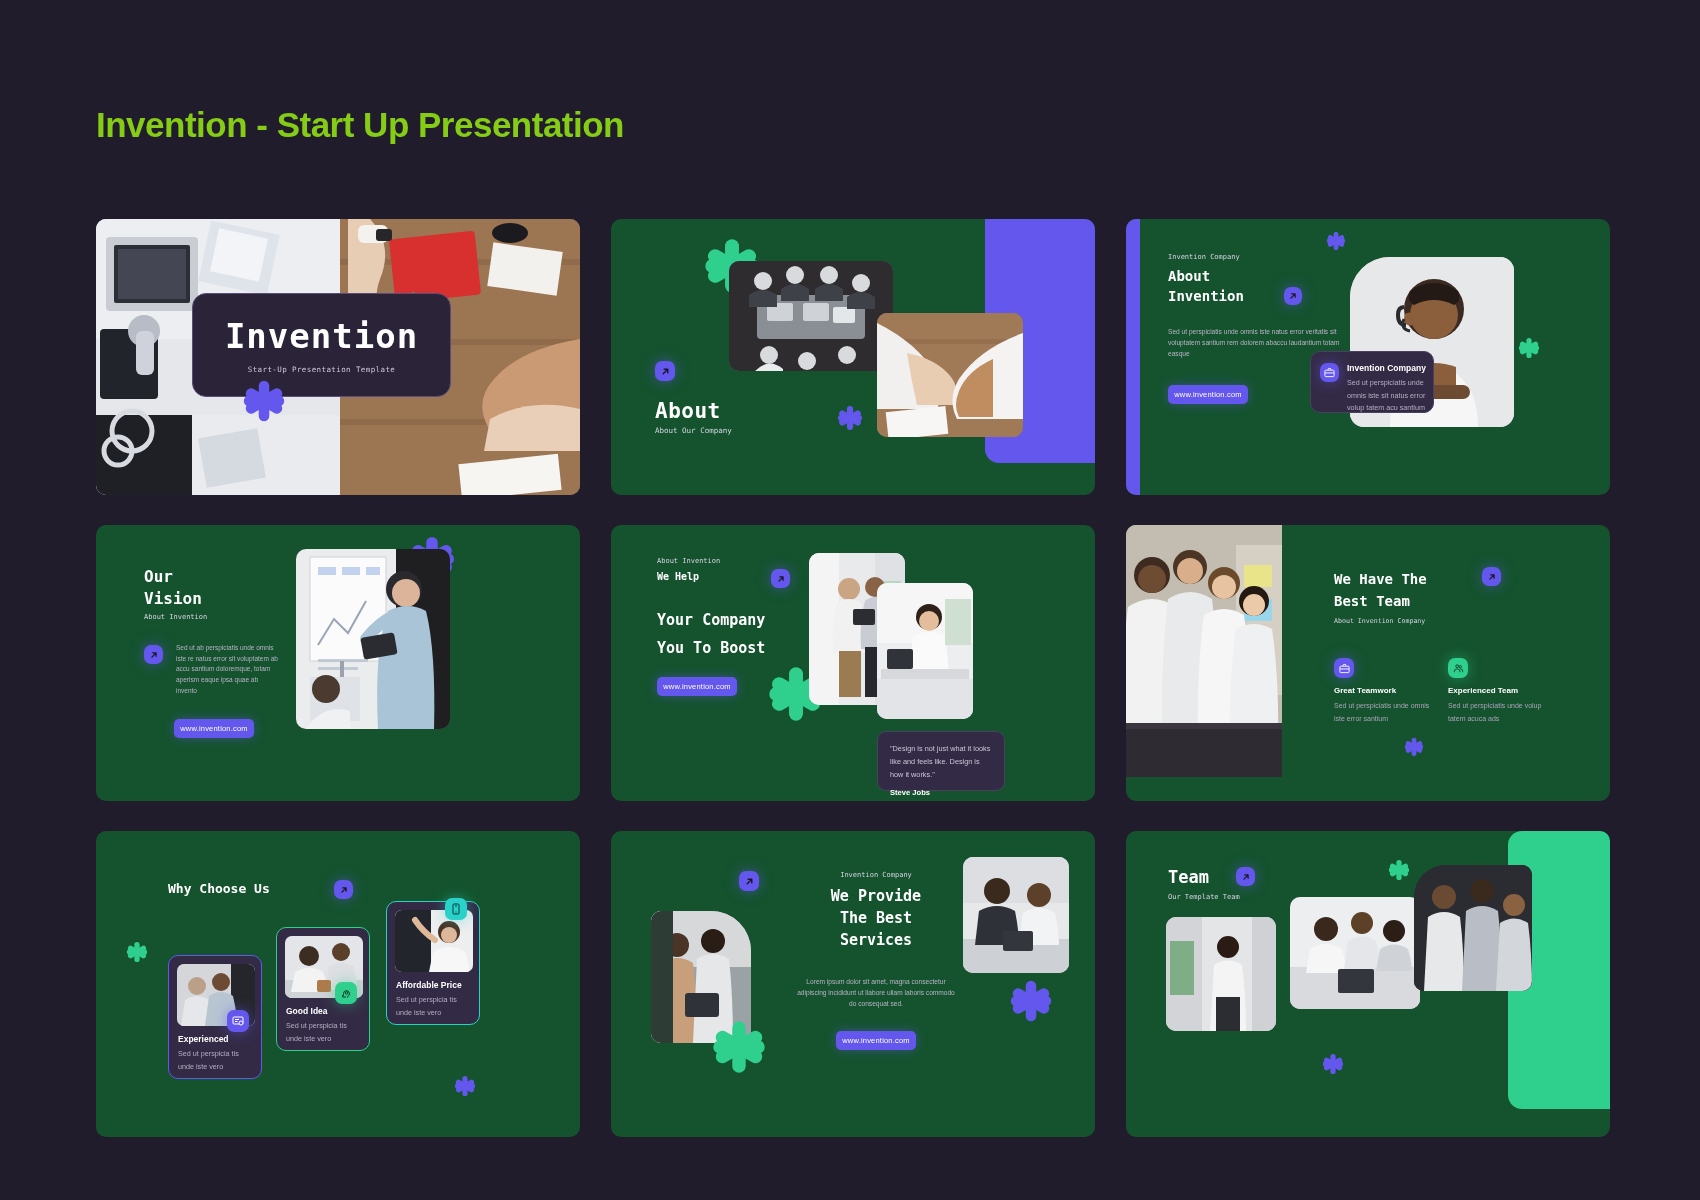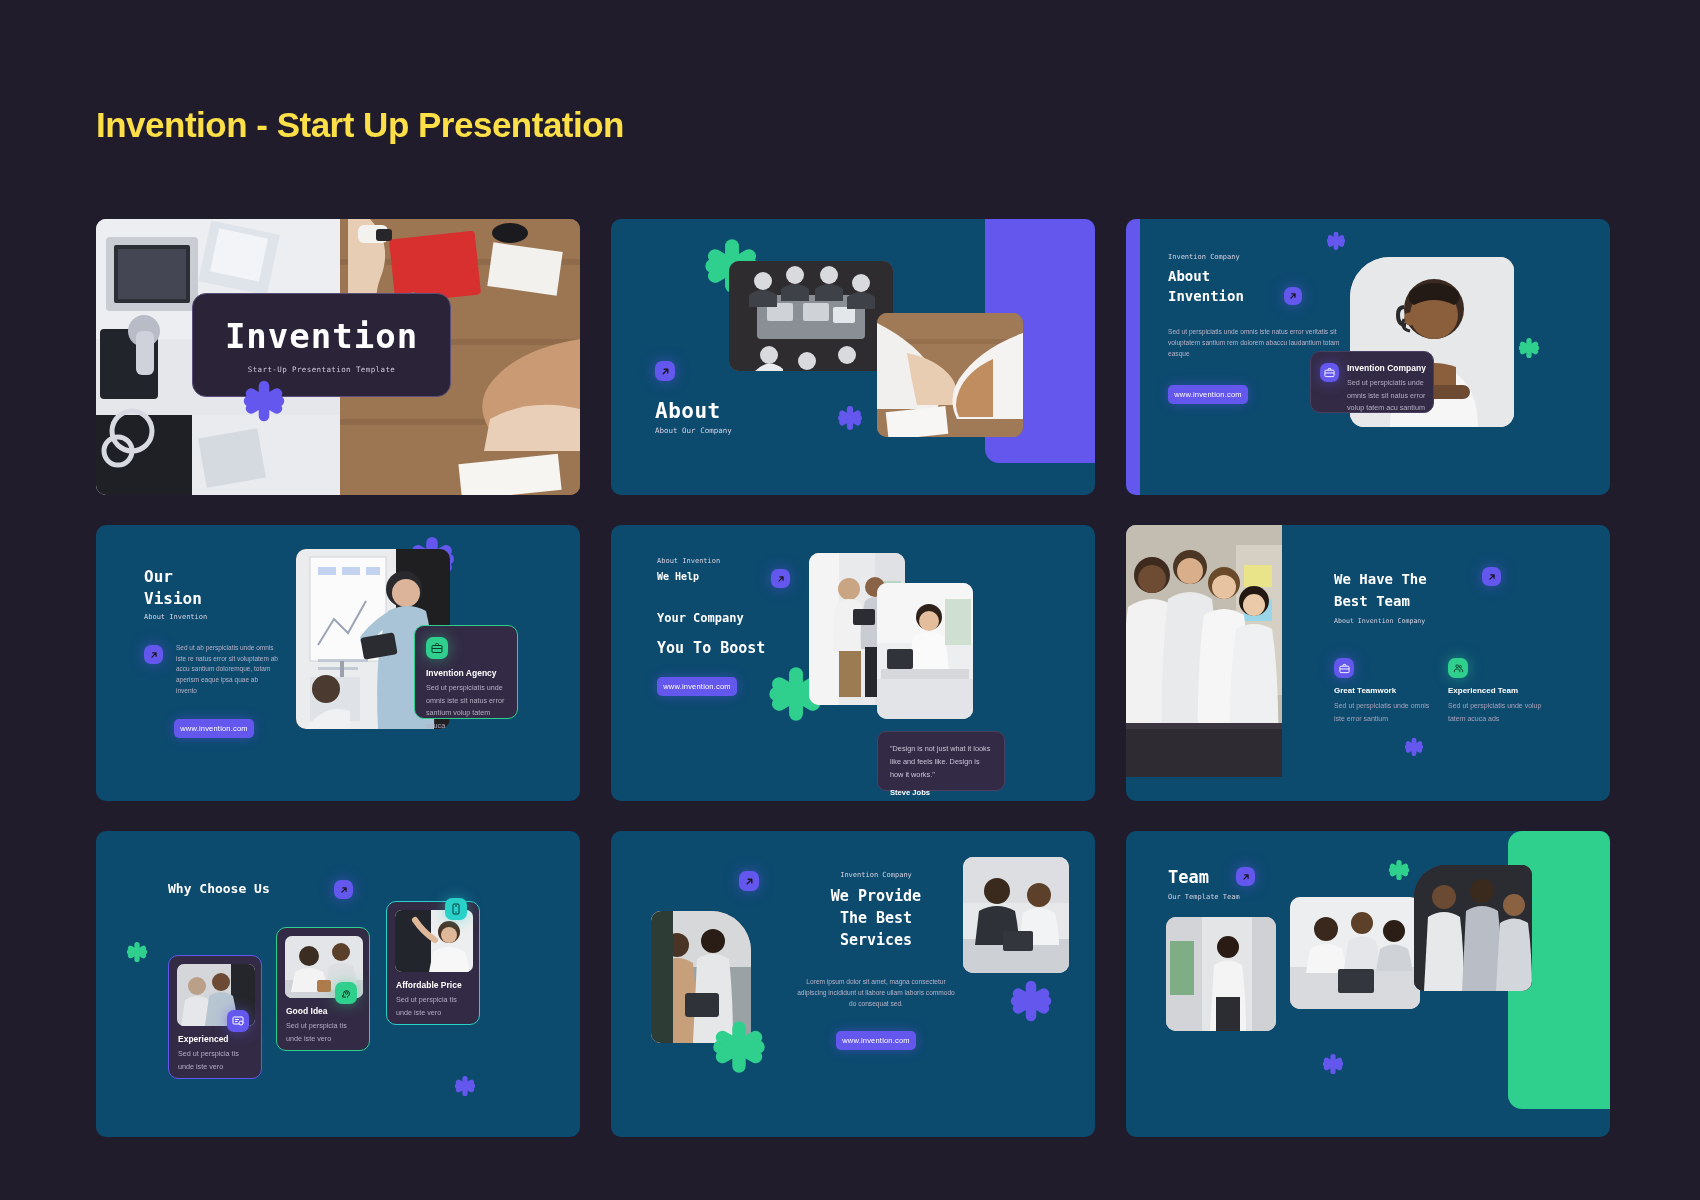--- a/index.html
+++ b/index.html
@@ -5,34 +5,34 @@
   * { box-sizing: border-box; margin:0; padding:0; }
   html,body { width:1700px; height:1200px; }
   body {
     background:#211c2b;
     font-family:"Liberation Sans", sans-serif;
     overflow:hidden;
     position:relative;
   }
   .page-title{
     position:absolute; left:96px; top:105px;
-    font-size:35px; font-weight:bold; color:#fde047;
+    font-size:35px; font-weight:bold; color:#84cc16;
     letter-spacing:-0.5px;
   }
   .grid{
     position:absolute; left:96px; top:219px;
     width:1510px;
     display:grid;
     grid-template-columns:repeat(3,484px);
     grid-template-rows:276px 276px 306px;
     gap:30px 31px;
   }
   .slide{
     position:relative; overflow:hidden;
-    background:#0c4a6e; border-radius:10px;
+    background:#14532d; border-radius:10px;
   }
   .ttl{ font-family:"DejaVu Sans Mono", monospace; font-weight:bold; color:#ffffff; }
   .eyebrow{ font-family:"DejaVu Sans Mono", monospace; color:#d8d4e2; }
   .body{ color:#b9b3c8; line-height:1.65; }
 
   
   .photo{ position:absolute; overflow:hidden; background:#6d6878; }
   .ph{ width:100%; height:100%; display:block; }
 
   
@@ -332,37 +332,27 @@
         <circle cx="108" cy="40" r="18" fill="#2a2a2e"></circle>
         <circle cx="110" cy="44" r="14" fill="#dcb49a"></circle>
         <path d="M92 62 q20 -10 38 0 q10 40 8 118 l-56 0 q-4 -80 10 -118z" fill="#a8c4d6"></path>
         <path d="M100 66 q-16 6 -30 24" stroke="#a8c4d6" stroke-width="12" fill="none" stroke-linecap="round"></path>
         <rect x="66" y="86" width="34" height="22" rx="3" fill="#2a2c31" transform="rotate(-10 83 97)"></rect>
         <rect x="14" y="128" width="50" height="44" fill="#dfe2e7"></rect>
         <circle cx="30" cy="140" r="14" fill="#4a3a30"></circle>
         <path d="M10 180 q18 -26 44 -18 l0 18z" fill="#f0f1f3"></path>
       </svg>
     </div>
-    <div class="card" style="left:318px;top:100px;width:104px;height:94px;border-color:#2fcf8e;">
-      <div class="isq green" style="left:11px;top:11px;width:22px;height:22px;position:absolute;">
-        <svg width="12" height="12" viewBox="0 0 24 24" fill="none" stroke="#0d3a2a" stroke-width="2">
-            <rect x="2" y="7" width="20" height="14" rx="2"></rect>
-            <path d="M9 7V5a2 2 0 012-2h2a2 2 0 012 2v2M2 13h20"></path>
-          </svg>
-      </div>
-      <div class="card-t" style="position:absolute;left:11px;top:42px;">Invention Agency</div>
-      <div class="card-b" style="position:absolute;left:11px;top:56px;width:82px;">Sed ut perspiciatis unde omnis iste sit natus error santium volup tatem acuca</div>
-    </div>
   </div>
 
   <div class="slide">
     <div class="eyebrow" style="position:absolute;left:46px;top:32px;font-size:7px;">About Invention</div>
     <div class="ttl" style="position:absolute;left:46px;top:46px;font-size:10px;">We Help</div>
     <div class="ttl" style="position:absolute;left:46px;top:66px;font-size:15px;margin-top:48px;">You To Boost</div>
-    <div class="ttl" style="position:absolute;left:46px;top:86px;font-size:12px;">Your Company</div>
+    <div class="ttl" style="position:absolute;left:46px;top:86px;font-size:15px;">Your Company</div>
     <div class="isq" style="left:160px;top:44px;width:19px;height:19px;">
       <svg width="10" height="10" viewBox="0 0 24 24" fill="none" stroke="#1b1724" stroke-width="3" stroke-linecap="round" stroke-linejoin="round">
           <path d="M7 17L17 7M9 7h8v8"></path>
         </svg>
     </div>
     <div class="btn" style="left:46px;top:152px;width:80px;height:19px;">www.invention.com</div>
     <div class="star" style="left:156px;top:140px;width:58px;height:58px;">
       <svg viewBox="0 0 100 100">
           <g fill="#2fcf8e">
             <rect x="38" y="4" width="24" height="92" rx="12"></rect>

